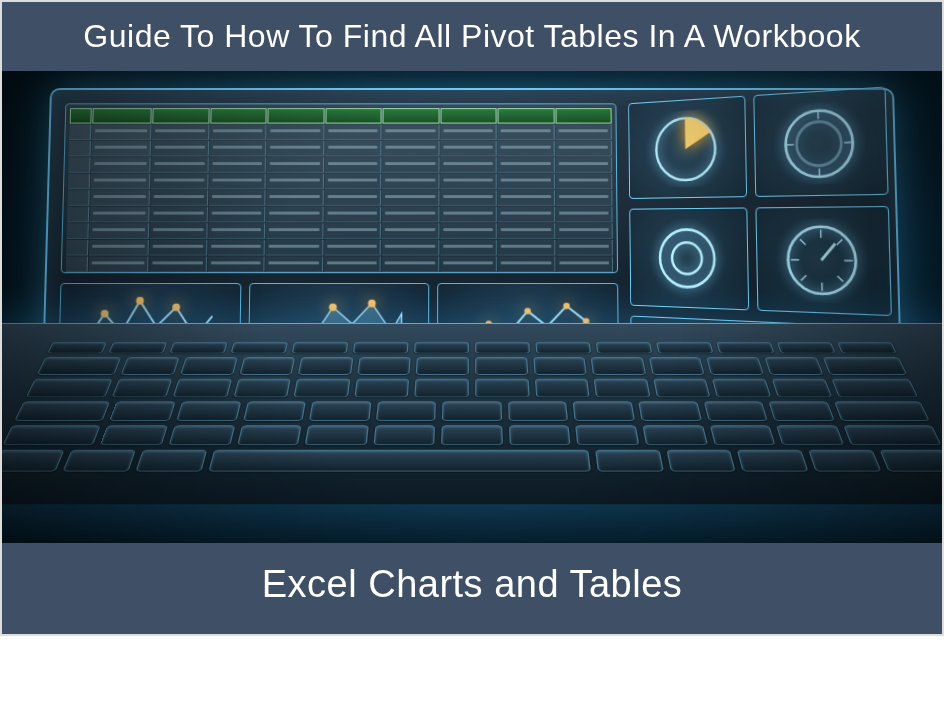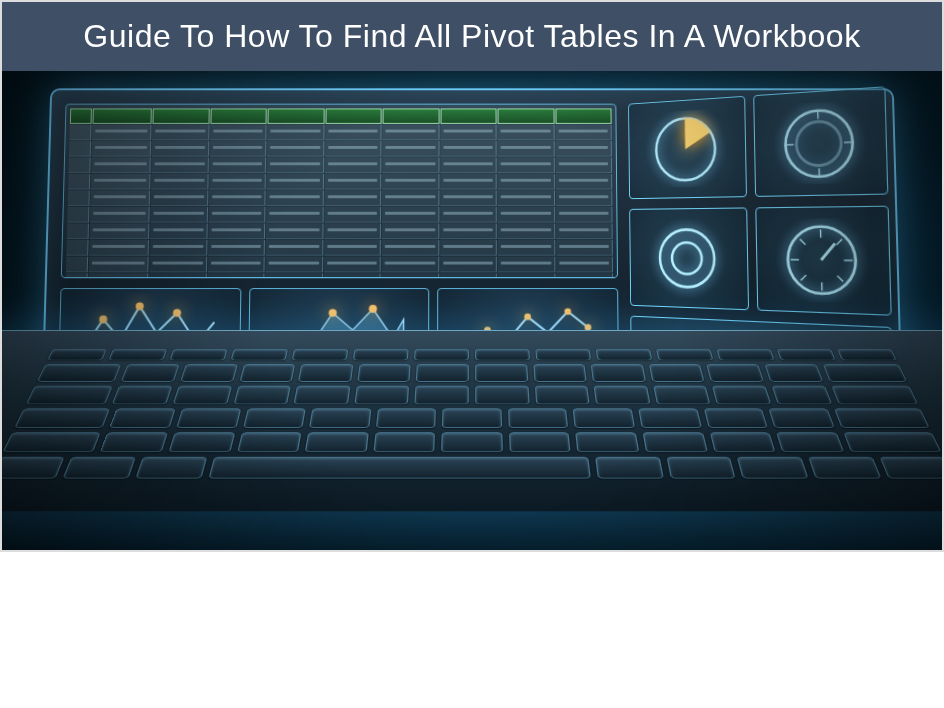--- a/index.html
+++ b/index.html
@@ -1,20 +1,20 @@
 <!DOCTYPE html>
 <html><head>
 <meta charset="utf-8">
 <style>
   * { margin: 0; padding: 0; box-sizing: border-box; }
   html, body { width: 944px; height: 708px; overflow: hidden; font-family: 'Segoe UI', Arial, sans-serif; }
 
   .frame {
     width: 944px;
-    height: 552px;
+    height: 636px;
     background: #fff;
     border: 2px solid #ddd;
     position: relative;
     display: flex;
     flex-direction: column;
   }
 
   .banner {
     background: #3e4f66;
     color: #fff;
@@ -536,14 +536,17 @@
             <div class="key"></div>
             <div class="key"></div>
             <div class="key"></div>
             <div class="key"></div>
           </div>
         </div>
     </div>
 
   </div>
 
+  <div class="banner bottom">
+    <span>Excel Charts and Tables</span>
+  </div>
 
 </div>
 
 </body></html>

